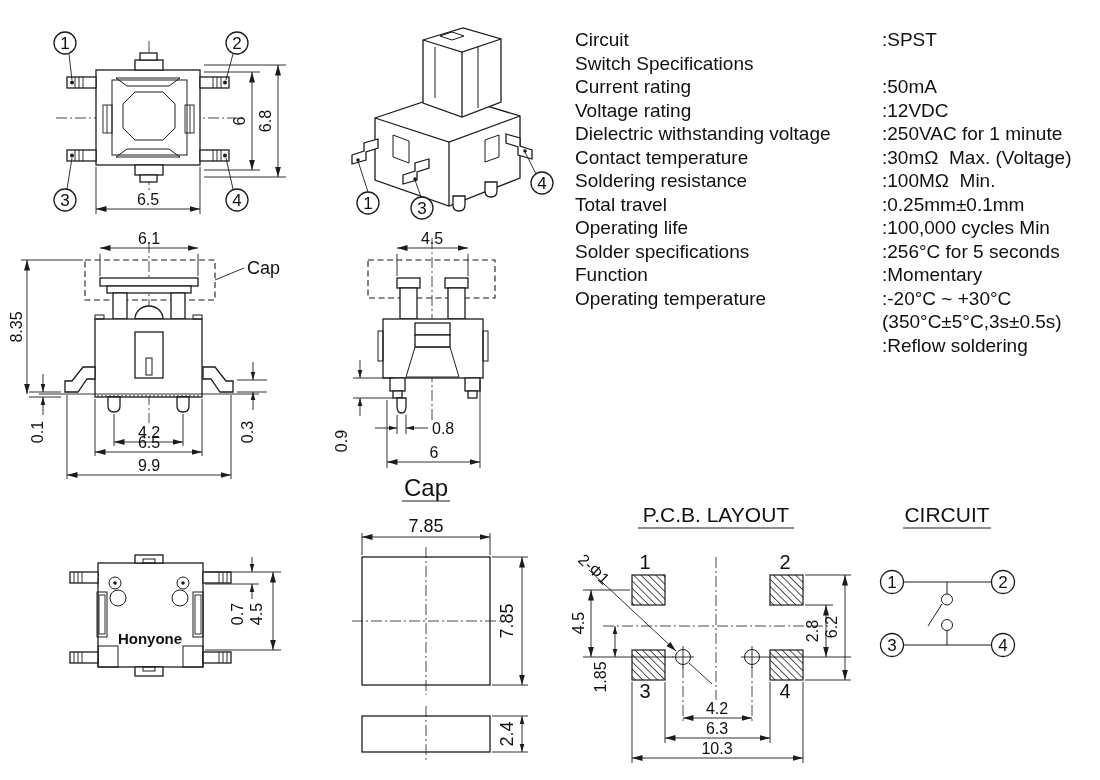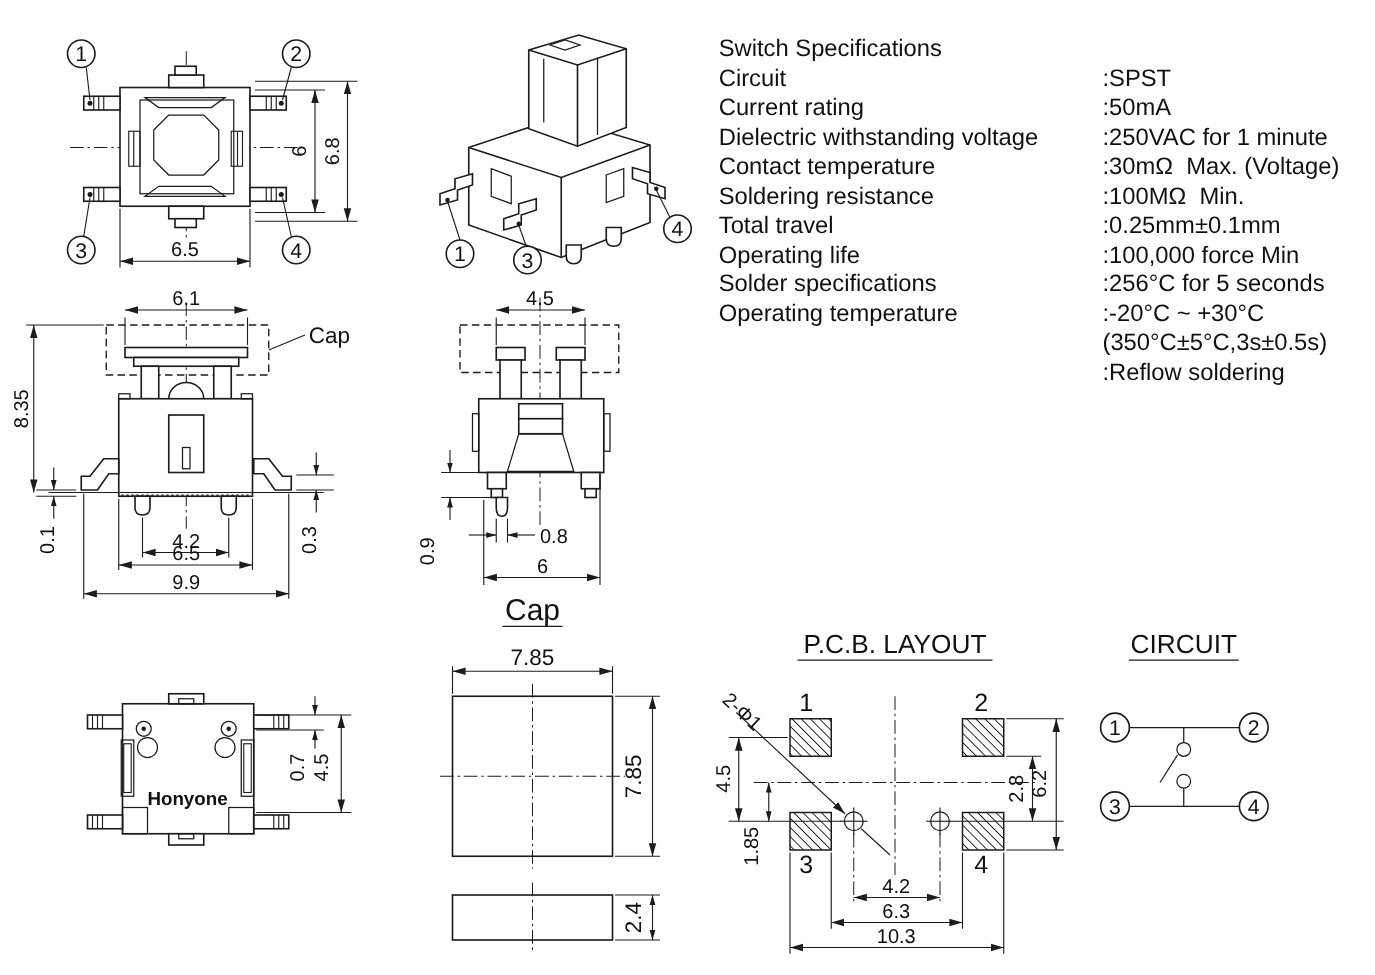--- a/index.html
+++ b/index.html
@@ -383,27 +383,29 @@
     <text class="pin" x="138" y="93" text-anchor="middle">2</text>
     <circle class="ol" cx="27" cy="150" r="11.5"></circle>
     <text class="pin" x="27" y="156" text-anchor="middle">3</text>
     <circle class="ol" cx="138" cy="150" r="11.5"></circle>
     <text class="pin" x="138" y="156" text-anchor="middle">4</text>
   </g>
 </svg>
 
 
 <div class="specs">
+  <div class="spec-row"><span class="spec-label">Circuit</span><span class="spec-value">:SPST</span></div>
   <div class="spec-row">Switch Specifications</div>
-  <div class="spec-row"><span class="spec-label">Circuit</span><span class="spec-value">:SPST</span></div>
   <div class="spec-row"><span class="spec-label">Current rating</span><span class="spec-value">:50mA</span></div>
+  <div class="spec-row"><span class="spec-label">Voltage rating</span><span class="spec-value">:12VDC</span></div>
   <div class="spec-row"><span class="spec-label">Dielectric withstanding voltage</span><span class="spec-value">:250VAC for 1 minute</span></div>
   <div class="spec-row"><span class="spec-label">Contact temperature</span><span class="spec-value">:30mΩ  Max. (Voltage)</span></div>
   <div class="spec-row"><span class="spec-label">Soldering resistance</span><span class="spec-value">:100MΩ  Min.</span></div>
   <div class="spec-row"><span class="spec-label">Total travel</span><span class="spec-value">:0.25mm±0.1mm</span></div>
-  <div class="spec-row"><span class="spec-label">Operating life</span><span class="spec-value">:100,000 force Min</span></div>
+  <div class="spec-row"><span class="spec-label">Operating life</span><span class="spec-value">:100,000 cycles Min</span></div>
   <div class="spec-row"><span class="spec-label">Solder specifications</span><span class="spec-value">:256°C for 5 seconds</span></div>
+  <div class="spec-row"><span class="spec-label">Function</span><span class="spec-value">:Momentary</span></div>
   <div class="spec-row"><span class="spec-label">Operating temperature</span><span class="spec-value">:-20°C ~ +30°C</span></div>
   <div class="spec-row"><span class="spec-label"></span><span class="spec-value">(350°C±5°C,3s±0.5s)</span></div>
   <div class="spec-row"><span class="spec-label"></span><span class="spec-value">:Reflow soldering</span></div>
 </div>
 
 </div>
 
 </body></html>

